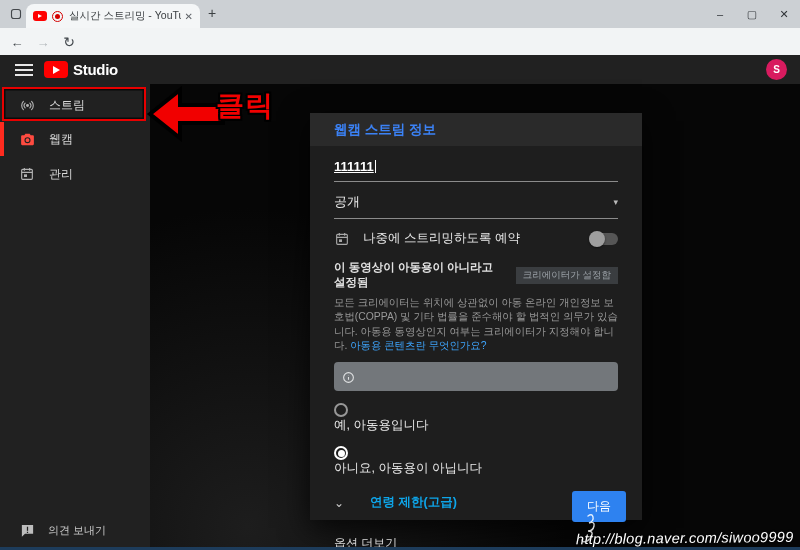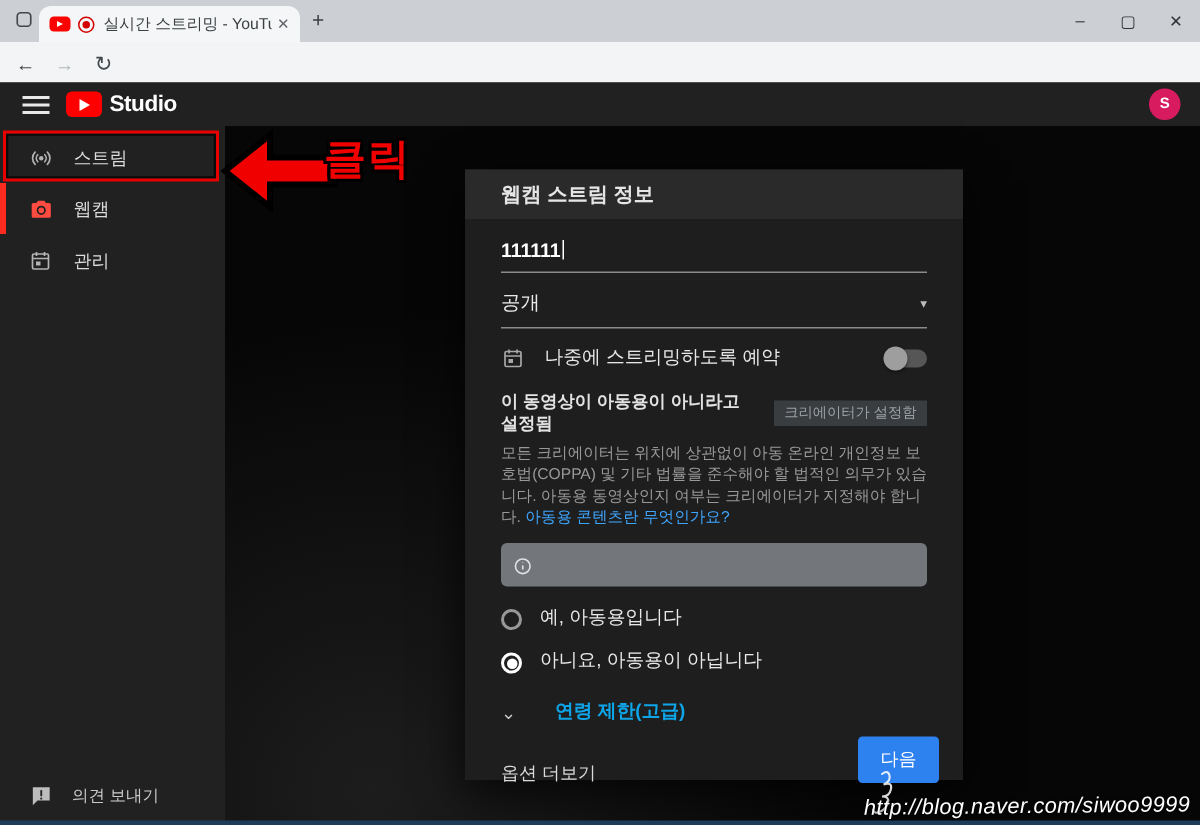--- a/index.html
+++ b/index.html
@@ -62,41 +62,41 @@
   .sb-feedback .ic{width:18px;display:flex;justify-content:center;margin-right:12px;}
 
   
   .main{position:absolute;left:150px;top:84px;width:650px;height:466px;
     background:radial-gradient(circle at 15% 95%,#1d1d1d 0%,#060606 45%),#000;}
 
   
   .dialog{position:absolute;left:160px;top:29px;width:332px;height:407px;background:#1e1e1e;
     box-shadow:0 8px 28px rgba(0,0,0,.75);}
   .dlg-head{height:33px;background:#2a2a2a;display:flex;align-items:center;padding:0 24px;
-    font-size:13.5px;font-weight:bold;color:#e5e5e5;}
+    font-size:13.5px;font-weight:bold;color:#3b82f6;}
   .dlg-body{padding:0 24px;position:relative;height:374px;}
-  .fld-title{margin-top:13px;padding-bottom:7px;border-bottom:1px solid #8b8b8b;font-size:13px;color:#fff;font-weight:bold;cursor:text;}
+  .fld-title{margin-top:13px;padding-bottom:7px;border-bottom:1px solid #8b8b8b;font-size:13px;color:#fff;font-weight:bold;cursor:text;text-decoration:underline;}
   .caret-bar{display:inline-block;width:1px;height:13px;background:#fff;vertical-align:-2px;margin-left:1px;}
   .fld-select{margin-top:11px;padding-bottom:7px;border-bottom:1px solid #8b8b8b;display:flex;align-items:center;justify-content:space-between;font-size:13px;color:#e8e8e8;cursor:pointer;}
   .fld-select .dd{font-size:9px;color:#bbb;}
   .sched{margin-top:11px;display:flex;align-items:center;}
   .sched .ic{display:flex;}
   .sched .lbl{font-size:12.5px;color:#e8e8e8;margin-left:13px;}
   .toggle{margin-left:auto;width:29px;height:12px;background:#565656;border-radius:6px;position:relative;cursor:pointer;}
   .toggle .knob{position:absolute;left:0;top:-2px;width:16px;height:16px;border-radius:50%;background:#9e9e9e;box-shadow:0 1px 2px rgba(0,0,0,.5);}
   .kids-row{margin-top:13px;display:flex;align-items:center;}
   .kids-h{font-size:11.5px;font-weight:bold;color:#e2e2e2;}
   .badge{margin-left:18px;font-size:9.5px;color:#9aa0a6;background:#3a3d40;padding:2px 7px;white-space:nowrap;}
   .kids-desc{margin-top:6px;font-size:10.4px;color:#999;line-height:1.38;}
   .lnk{color:#3ea6ff;cursor:pointer;text-decoration:none;}
   .infobox{margin-top:9px;background:#73777b;border-radius:4px;padding:7px 10px 7px 8px;display:flex;}
   .infobox .ic{margin:2px 7px 0 0;flex:0 0 auto;display:flex;}
   .infobox .txt{font-size:10.4px;color:#e3e5e6;line-height:1.45;}
   .infobox .lnk{color:#3e6bd2;}
-  .radio-row{margin-top:12px;display:flex;align-items:flex-end;cursor:pointer;}
+  .radio-row{margin-top:12px;display:flex;align-items:flex-start;cursor:pointer;flex-direction:column;}
   .radio{width:14px;height:14px;border:2px solid #979797;border-radius:50%;margin-right:12px;flex:0 0 auto;display:flex;align-items:center;justify-content:center;}
   .radio.checked{border-color:#fff;}
   .radio.checked i{display:block;width:7px;height:7px;background:#fff;border-radius:50%;}
   .radio-lbl{font-size:12.5px;color:#e8e8e8;}
   .age-row{margin-top:17px;display:flex;align-items:center;cursor:pointer;}
   .age-row .chv{font-size:12px;color:#ccc;width:16px;}
   .age-row .lbl{font-size:12.5px;font-weight:bold;color:#0ea5e9;margin-left:20px;text-align:right;}
   .more-opt{margin-top:24px;font-size:12px;color:#dadada;cursor:pointer;}
   .next-btn{position:absolute;right:16px;bottom:11px;background:#2e82f0;color:#fff;font-size:12px;
     padding:7px 15px;border-radius:3px;border:none;cursor:pointer;font-family:inherit;}

